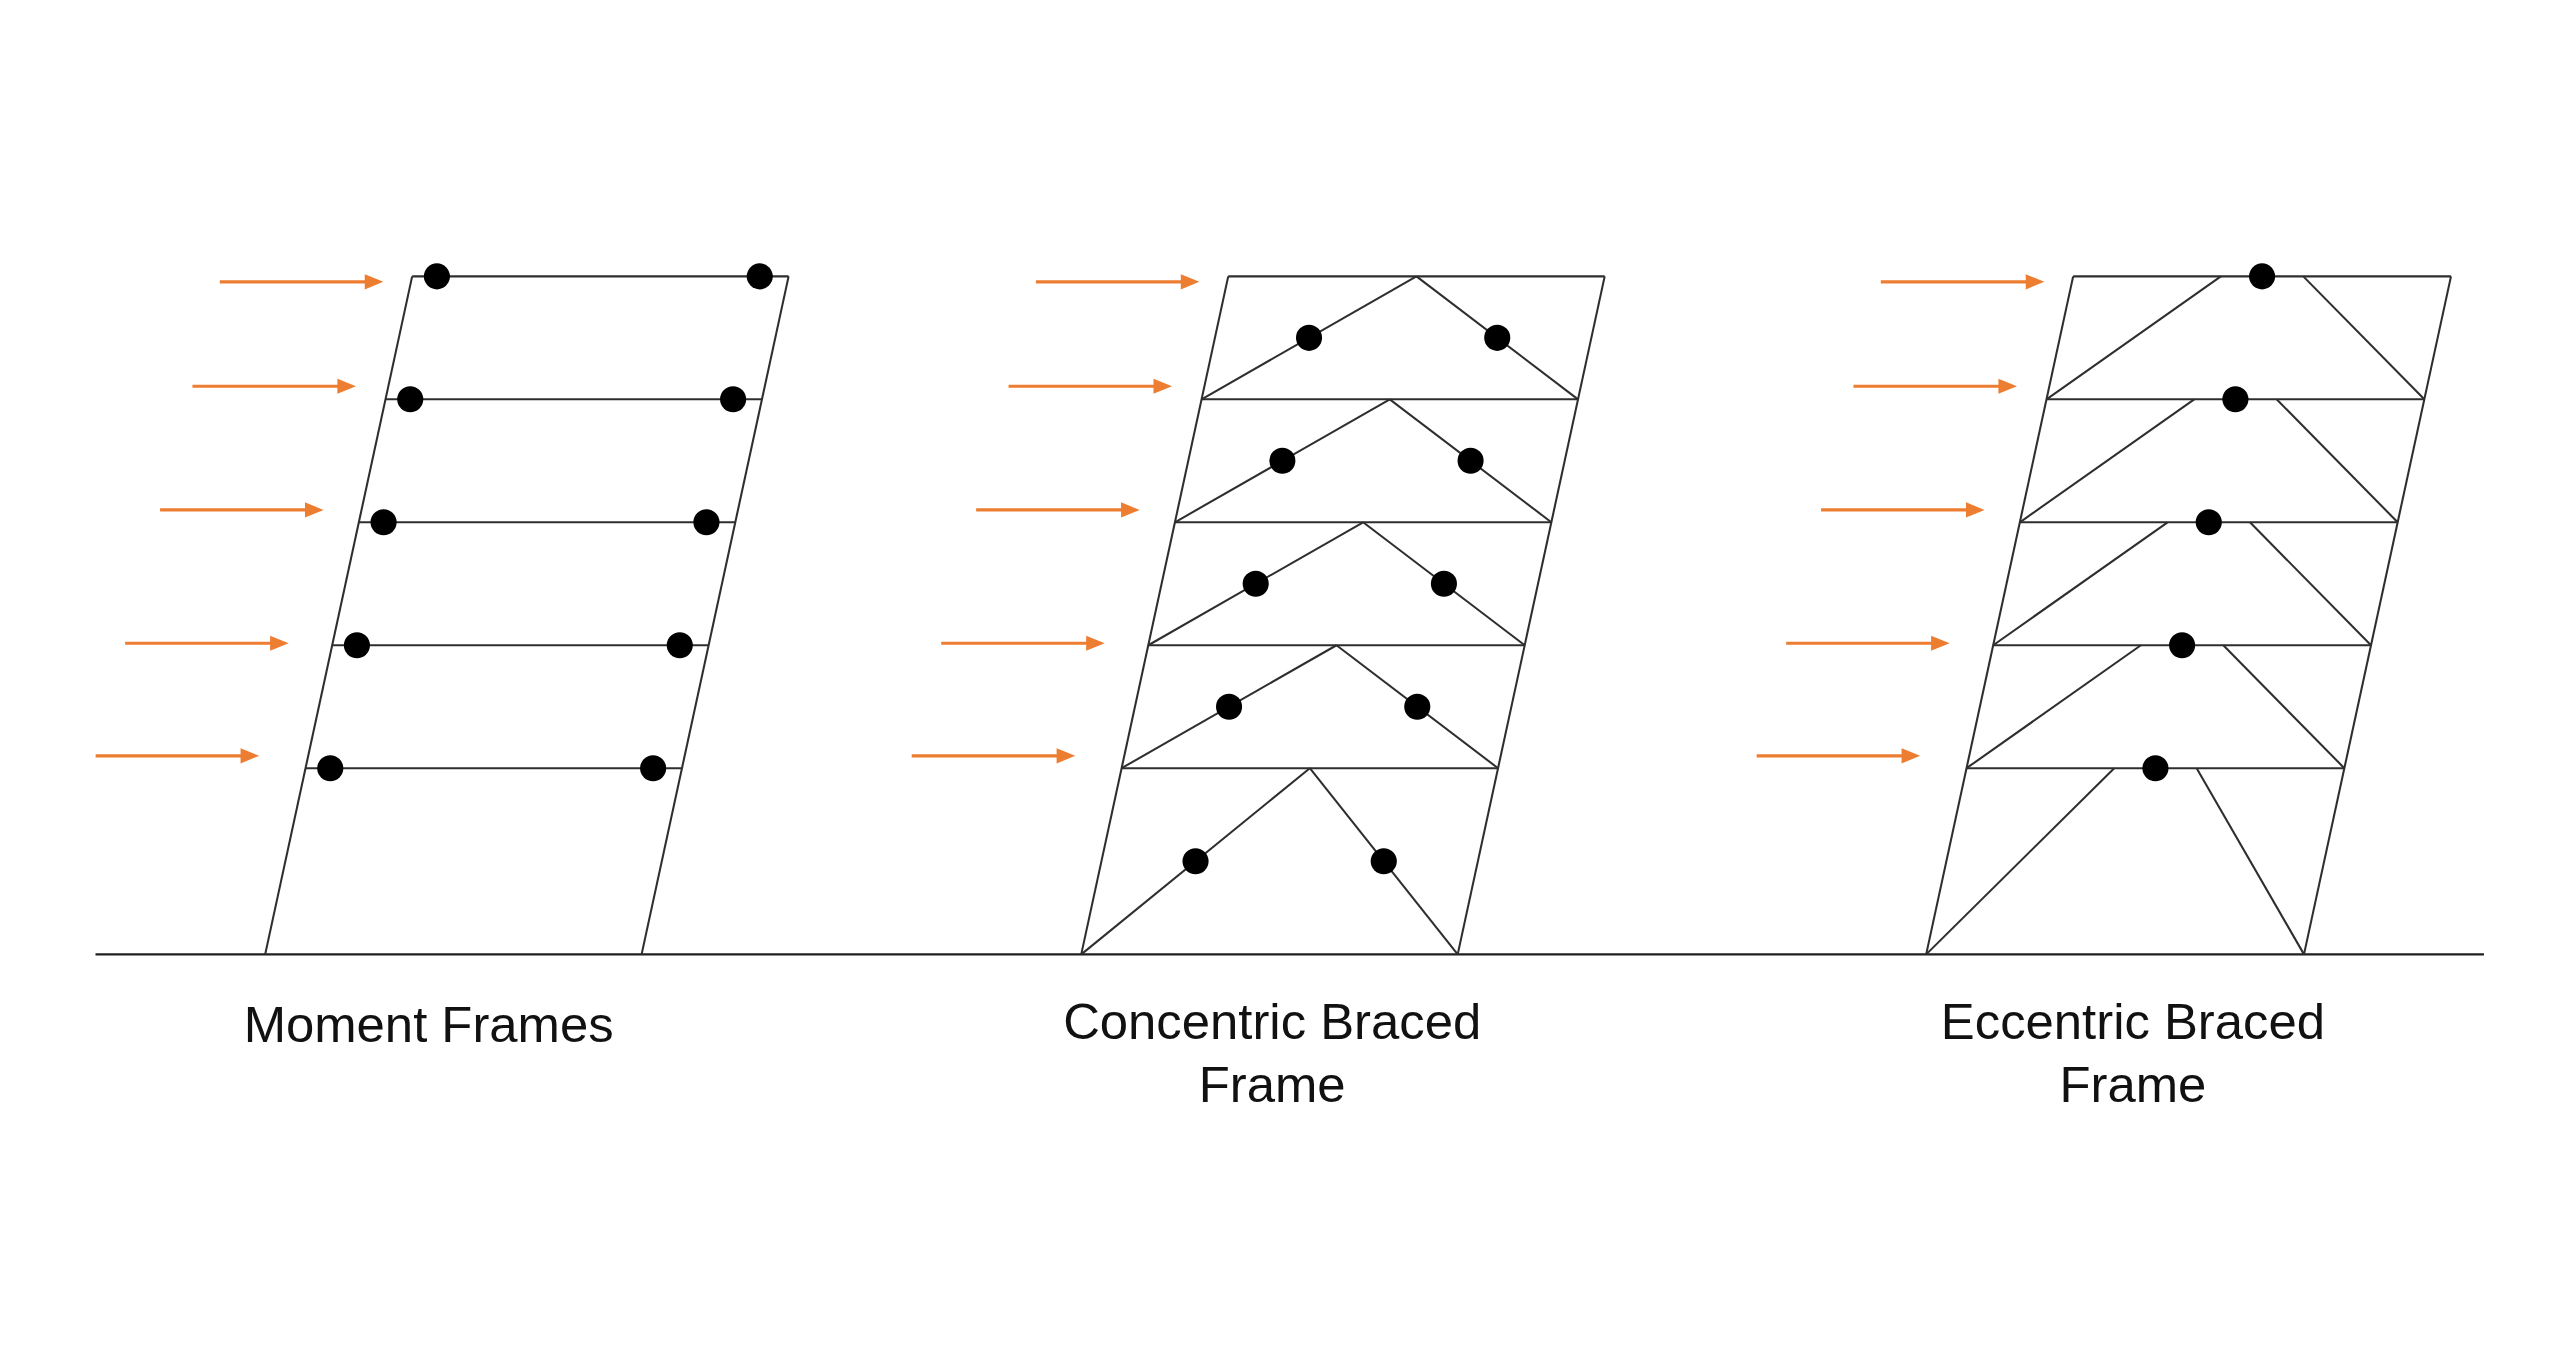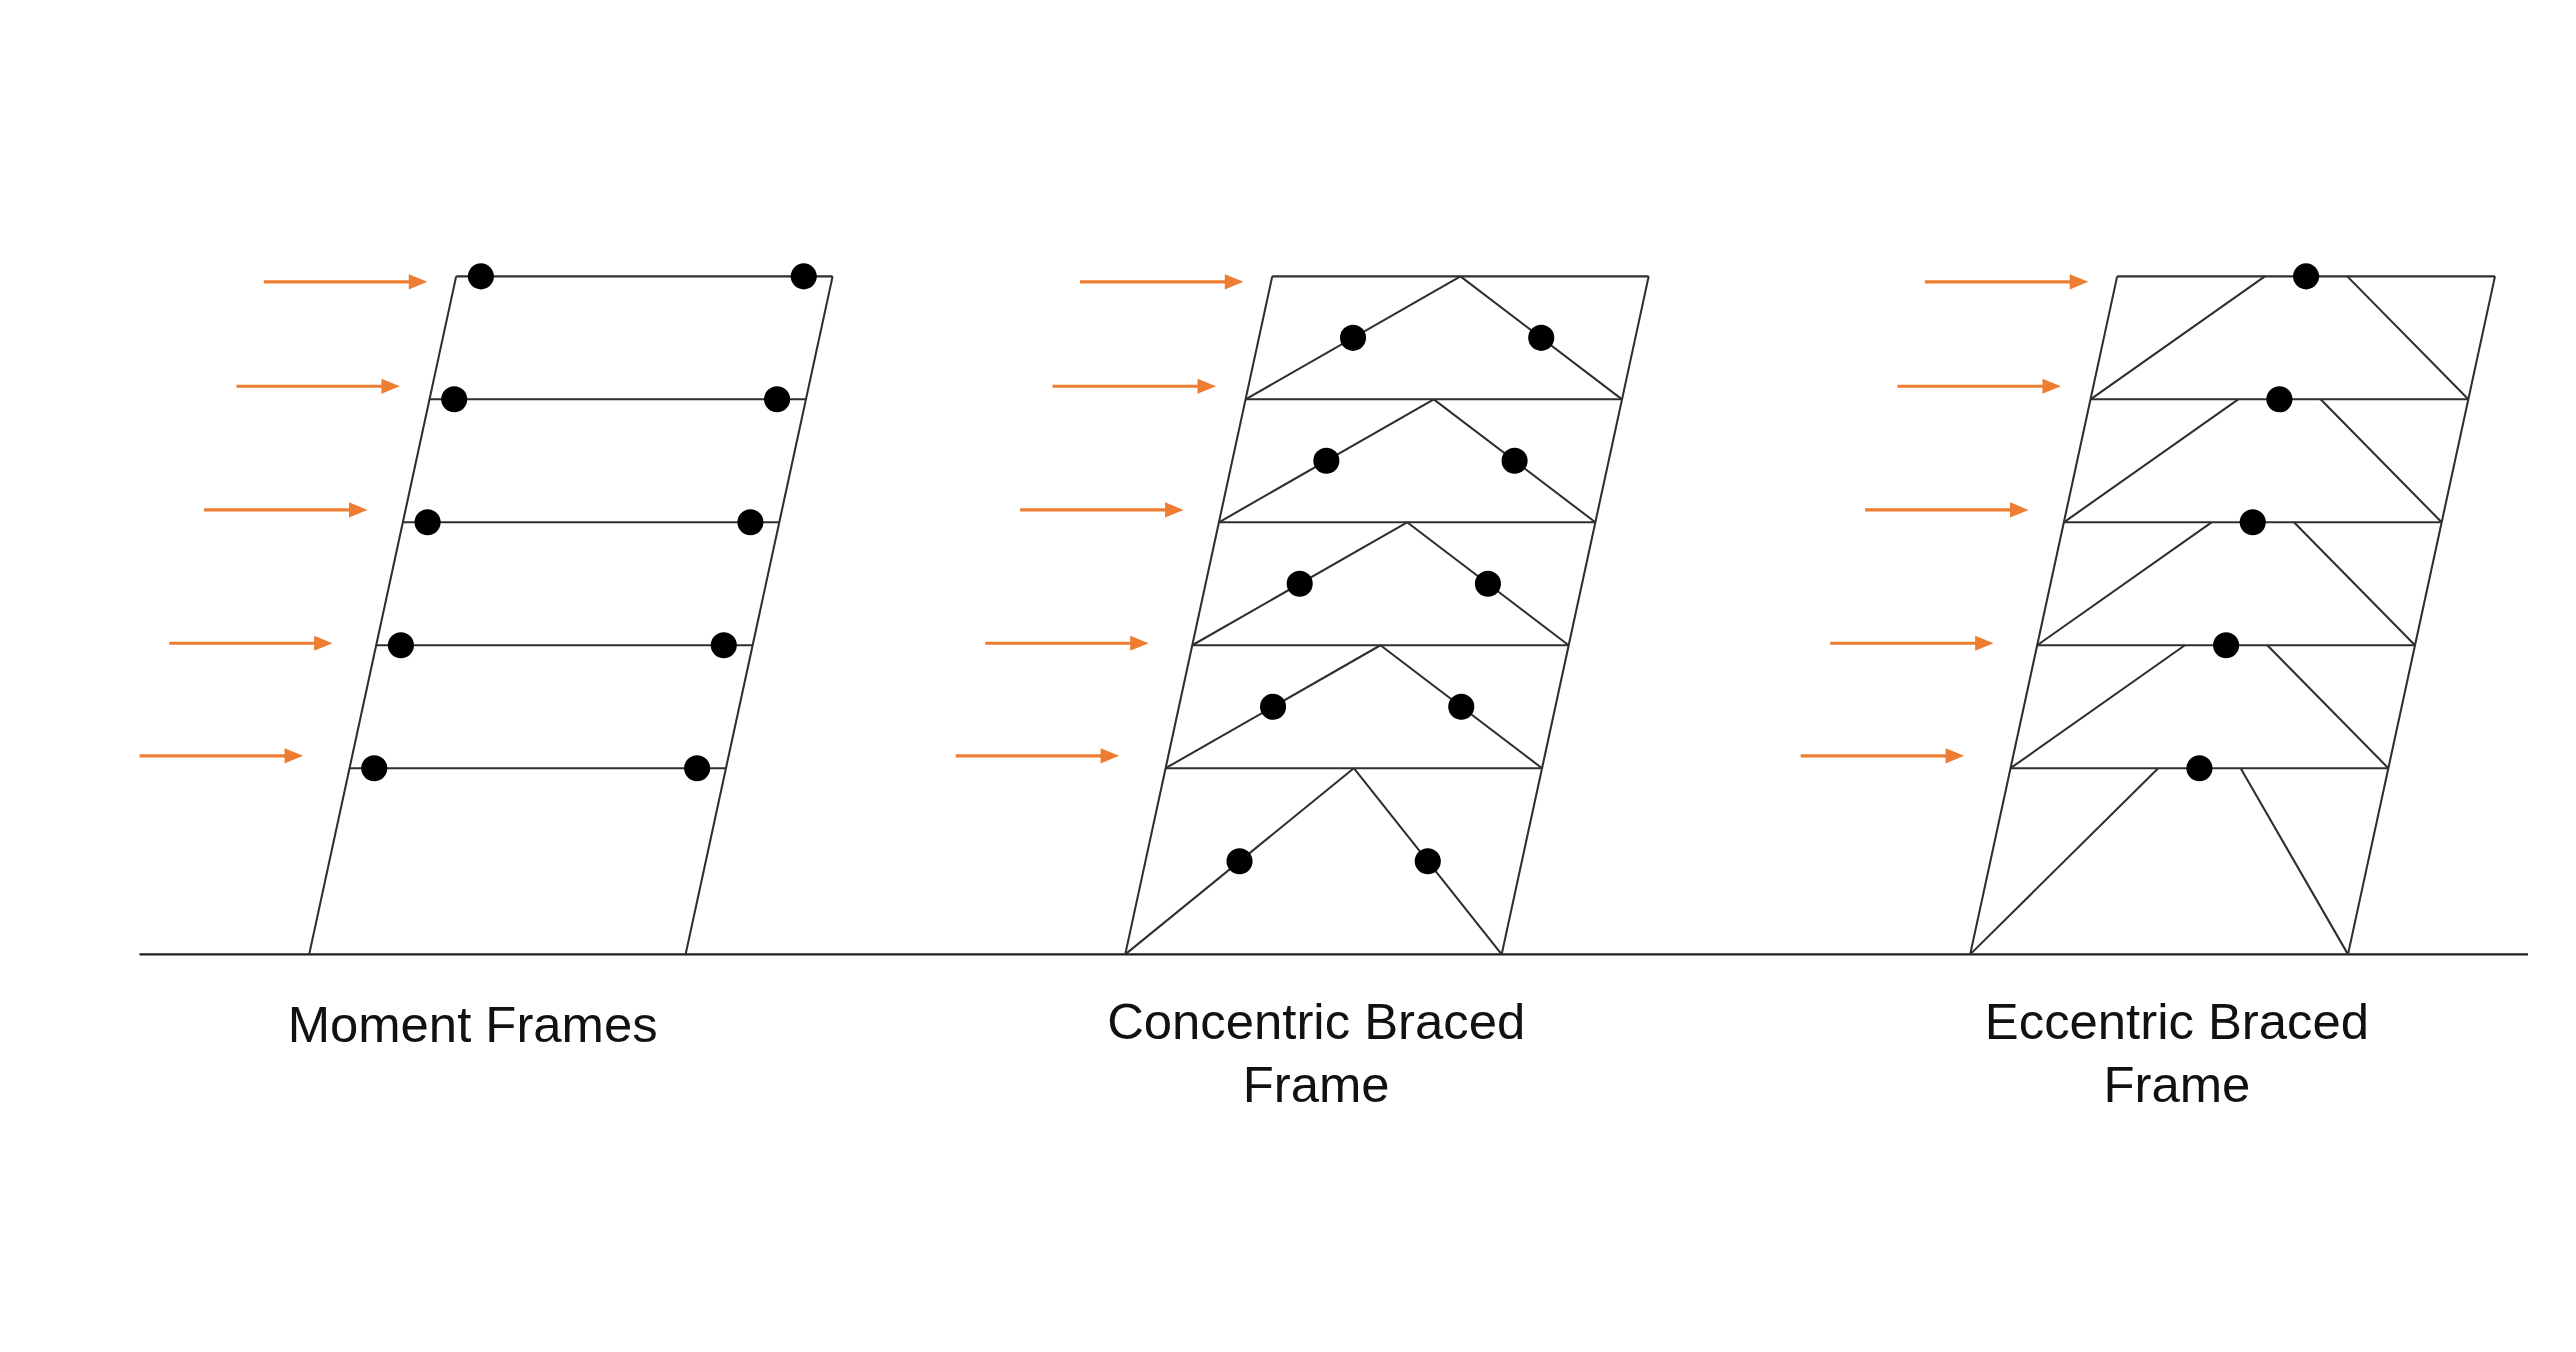--- a/index.html
+++ b/index.html
@@ -8,21 +8,20 @@
     width: 2576px;
     height: 1353px;
     background: #ffffff;
     overflow: hidden;
   }
   .stage {
     position: relative;
     width: 2199px;
     height: 1353px;
     background: #ffffff;
-    margin-left: 44px;
   }
   svg { display: block; }
   .lbl {
     font-family: "Liberation Sans", sans-serif;
     font-size: 74px;
     fill: #111111;
     text-anchor: middle;
   }
 </style>
 </head>

